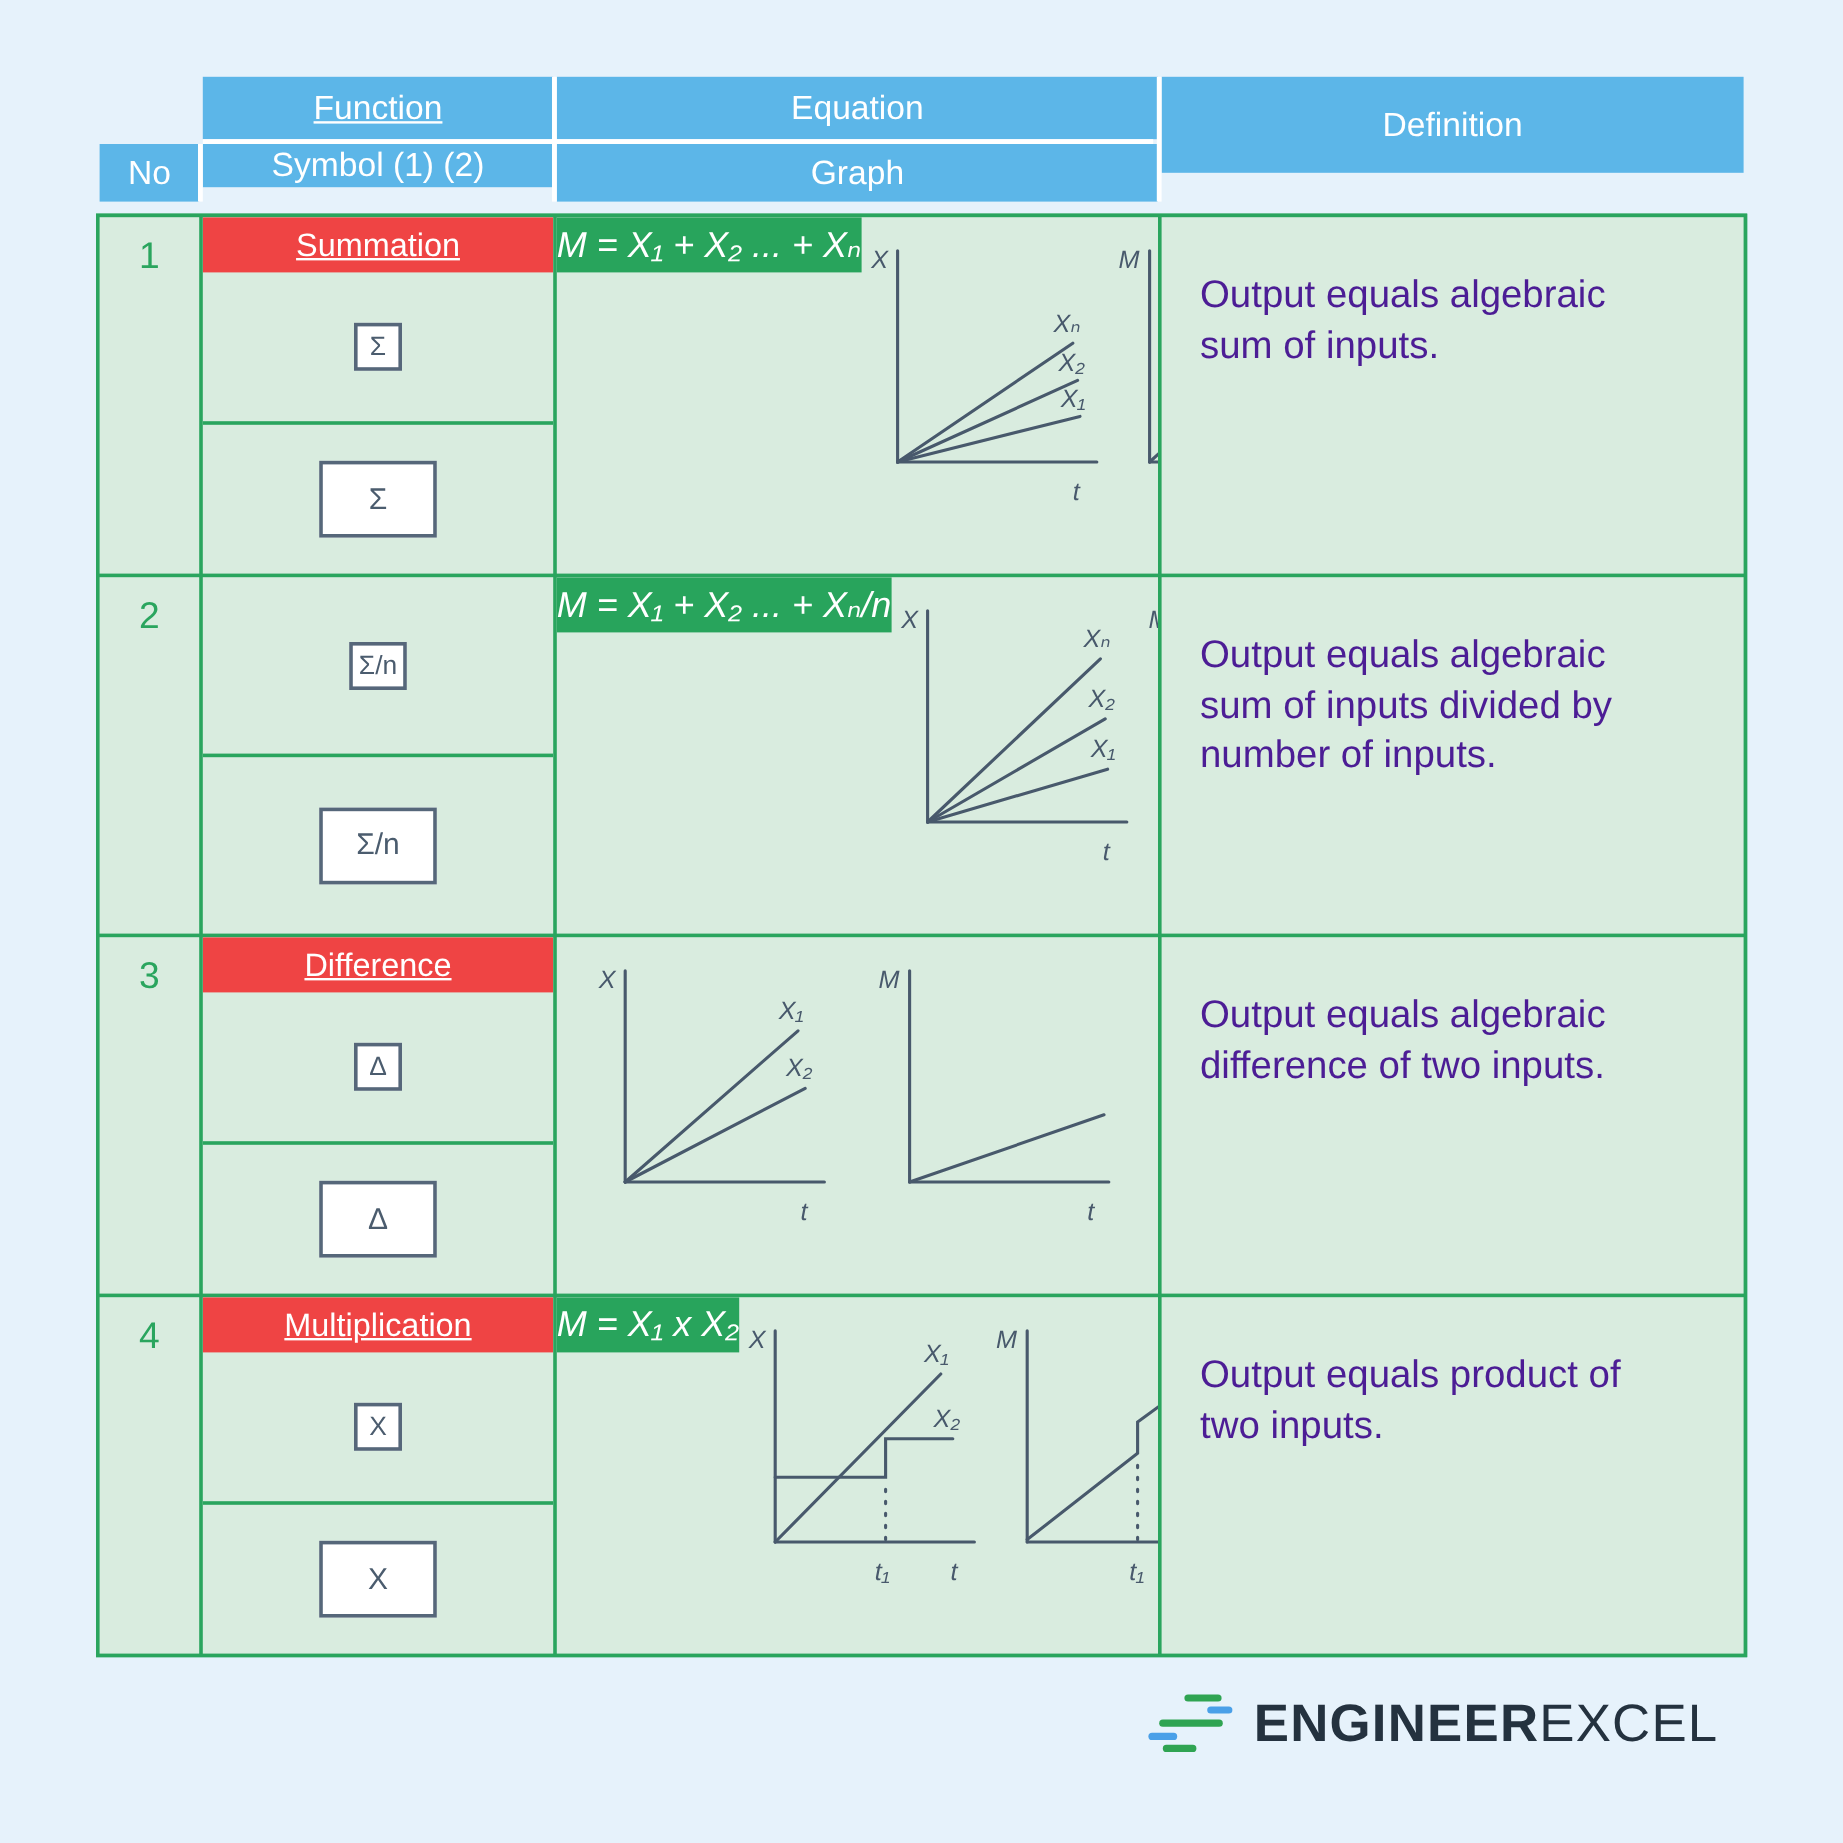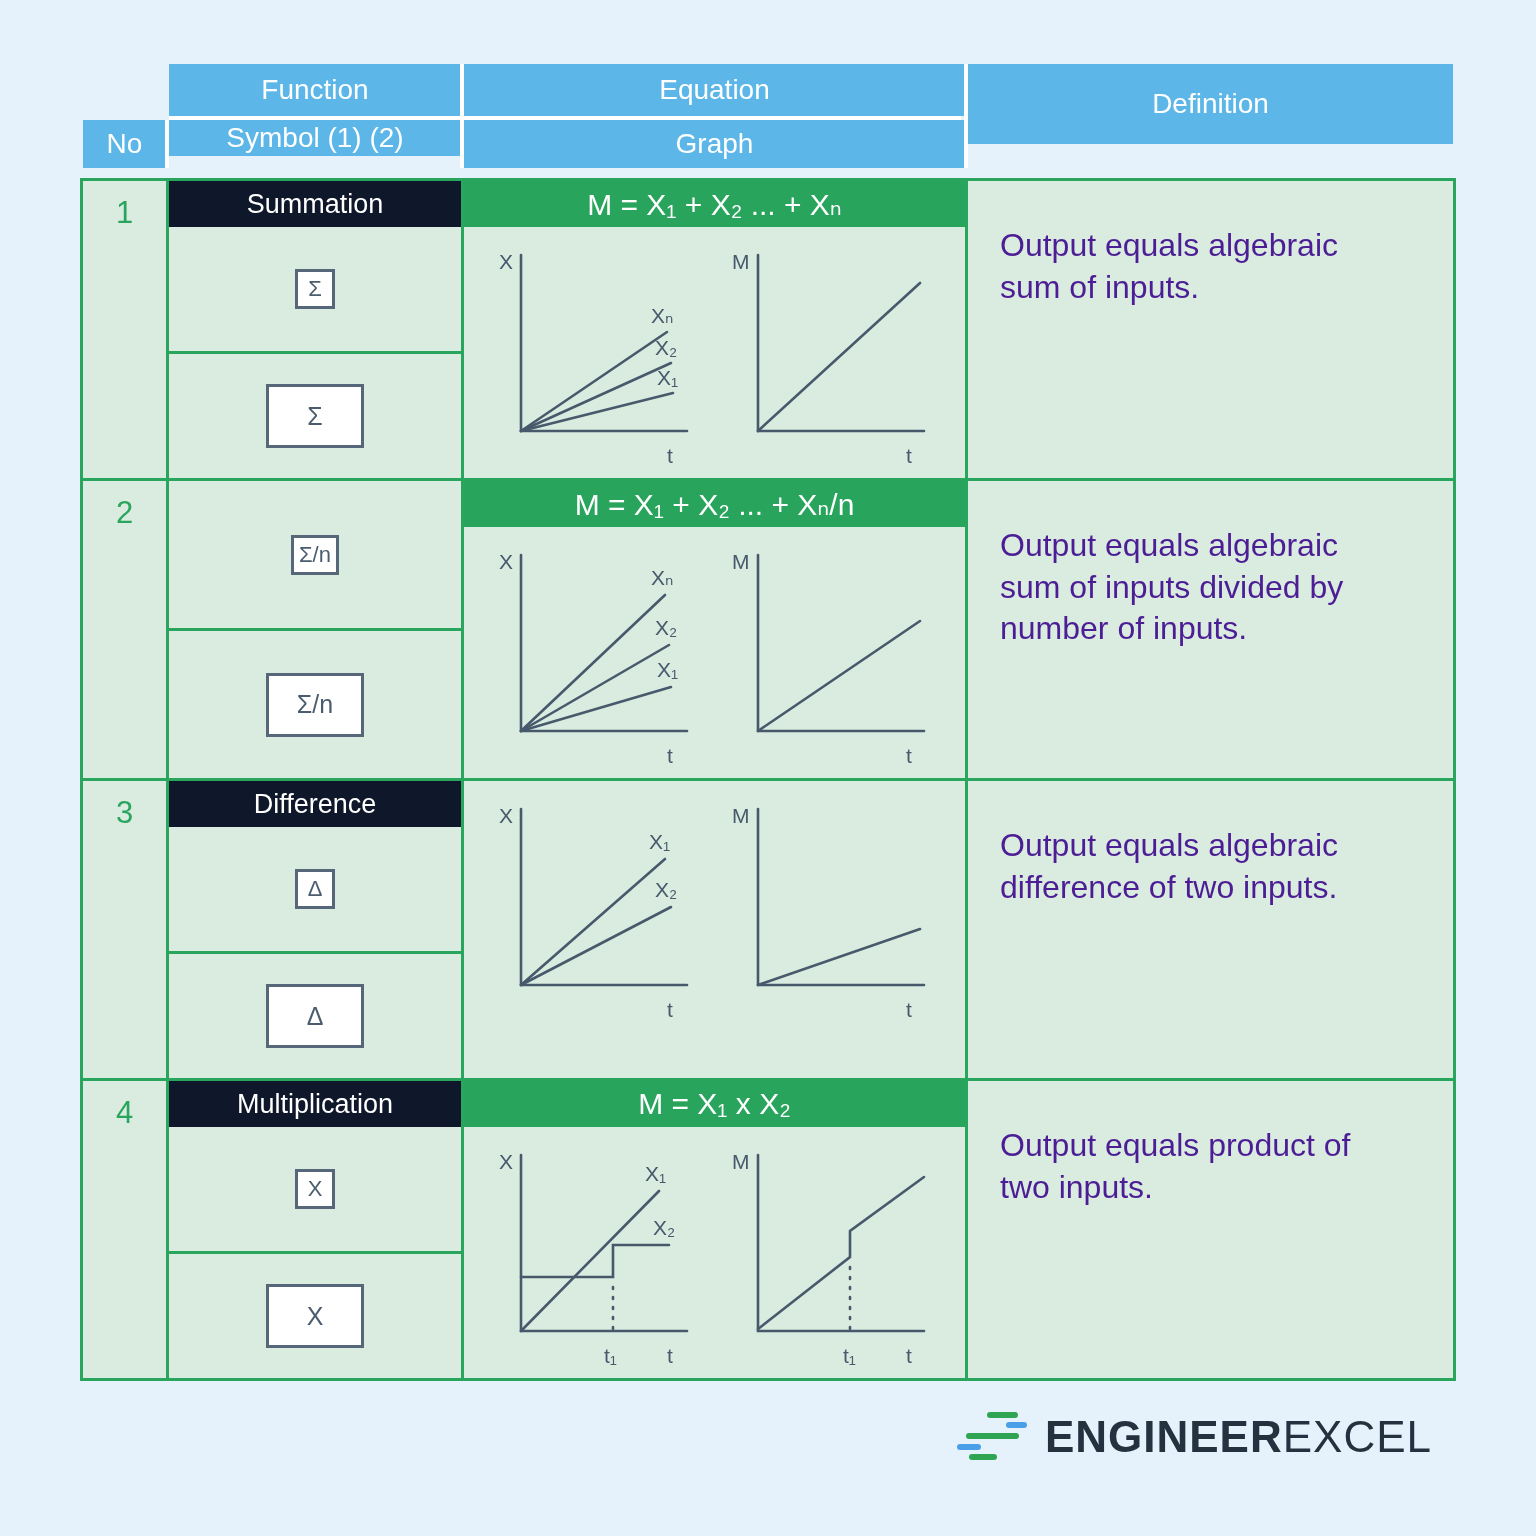--- a/index.html
+++ b/index.html
@@ -12,21 +12,21 @@
   .canvas{position:absolute;inset:0;}
 
   
   .thead{position:absolute;left:80px;top:64px;width:1376px;height:104px;}
   .th{
     position:absolute;background:#5cb6e8;color:#ffffff;
     display:flex;align-items:center;justify-content:center;
     font-size:28px;
   }
   .th-no       {left:3px;  width:83px; top:56px;height:48px;}
-  .th-function {left:89px; width:292px;top:0;   height:52px;}
+  .th-function {left:89px; width:292px;top:0;   height:52px;text-decoration:underline;}
   .th-symbol   {left:89px; width:292px;top:56px;height:36px;}
   .th-equation {left:384px;width:501px;top:0;   height:52px;}
   .th-graph    {left:384px;width:501px;top:56px;height:48px;}
   .th-definition{left:888px;width:485px;top:0;  height:80px;}
   .hgap{position:absolute;background:#ffffff;}
   .hgap-v1{left:85px; top:56px;width:4px;height:48px;}
   .hgap-v2{left:380px;top:0;   width:4px;height:104px;}
   .hgap-v3{left:884px;top:0;   width:4px;height:104px;}
   .hgap-h1{left:89px; top:52px;width:792px;height:4px;}
 
@@ -36,29 +36,29 @@
     background:#2aa55e;border:3px solid #2aa55e;
     display:grid;
     grid-template-columns:83px 292px 501px 1fr;
     grid-auto-rows:297px;
     gap:3px;
   }
   .cell{background:#d9ecdf;overflow:hidden;}
   .no-cell{display:flex;justify-content:center;
     font-size:31px;color:#2aa55e;padding-top:14px;box-sizing:border-box;}
   .fn-col{display:flex;flex-direction:column;}
-  .fn-band{height:46px;background:#0f172a;color:#fff;font-size:27px;
-    display:flex;align-items:center;justify-content:center;flex:none;}
+  .fn-band{height:46px;background:#ef4444;color:#fff;font-size:27px;
+    display:flex;align-items:center;justify-content:center;flex:none;text-decoration:underline;}
   .sym-cell{flex:1;display:flex;align-items:center;justify-content:center;}
   .sym-top{border-bottom:3px solid #2aa55e;}
   .sym-box{background:#ffffff;border:3px solid #56677a;color:#4b5c6e;
     display:flex;align-items:center;justify-content:center;box-sizing:border-box;}
   .sym-box.small{min-width:40px;height:40px;font-size:22px;padding:0 5px;}
   .sym-box.large{min-width:98px;height:64px;font-size:25px;padding:0 10px;}
-  .graph-col{position:relative;display:flex;flex-direction:column;}
+  .graph-col{position:relative;display:flex;flex-direction:row;font-style:italic;}
   .eq-band{height:46px;background:#28a45c;color:#fff;font-size:30px;
     display:flex;align-items:center;justify-content:center;flex:none;position:relative;}
   .eq-band::before{content:"";position:absolute;left:-3px;top:0;width:3px;height:100%;background:#ffffff;}
   .graphs{flex:1;display:flex;justify-content:space-evenly;align-items:flex-start;padding-top:6px;}
   svg.graph{display:block;}
   svg.graph line, svg.graph polyline{stroke:#48596c;stroke-width:2.6;fill:none;stroke-linecap:round;}
   svg.graph line.dash{stroke-dasharray:2 8;}
   svg.graph text{fill:#48596c;font-size:21px;font-family:"Liberation Sans","DejaVu Sans",sans-serif;}
   .def-cell{box-sizing:border-box;padding:44px 64px 0 32px;
     font-size:32px;line-height:1.3;color:#4c1d95;}

